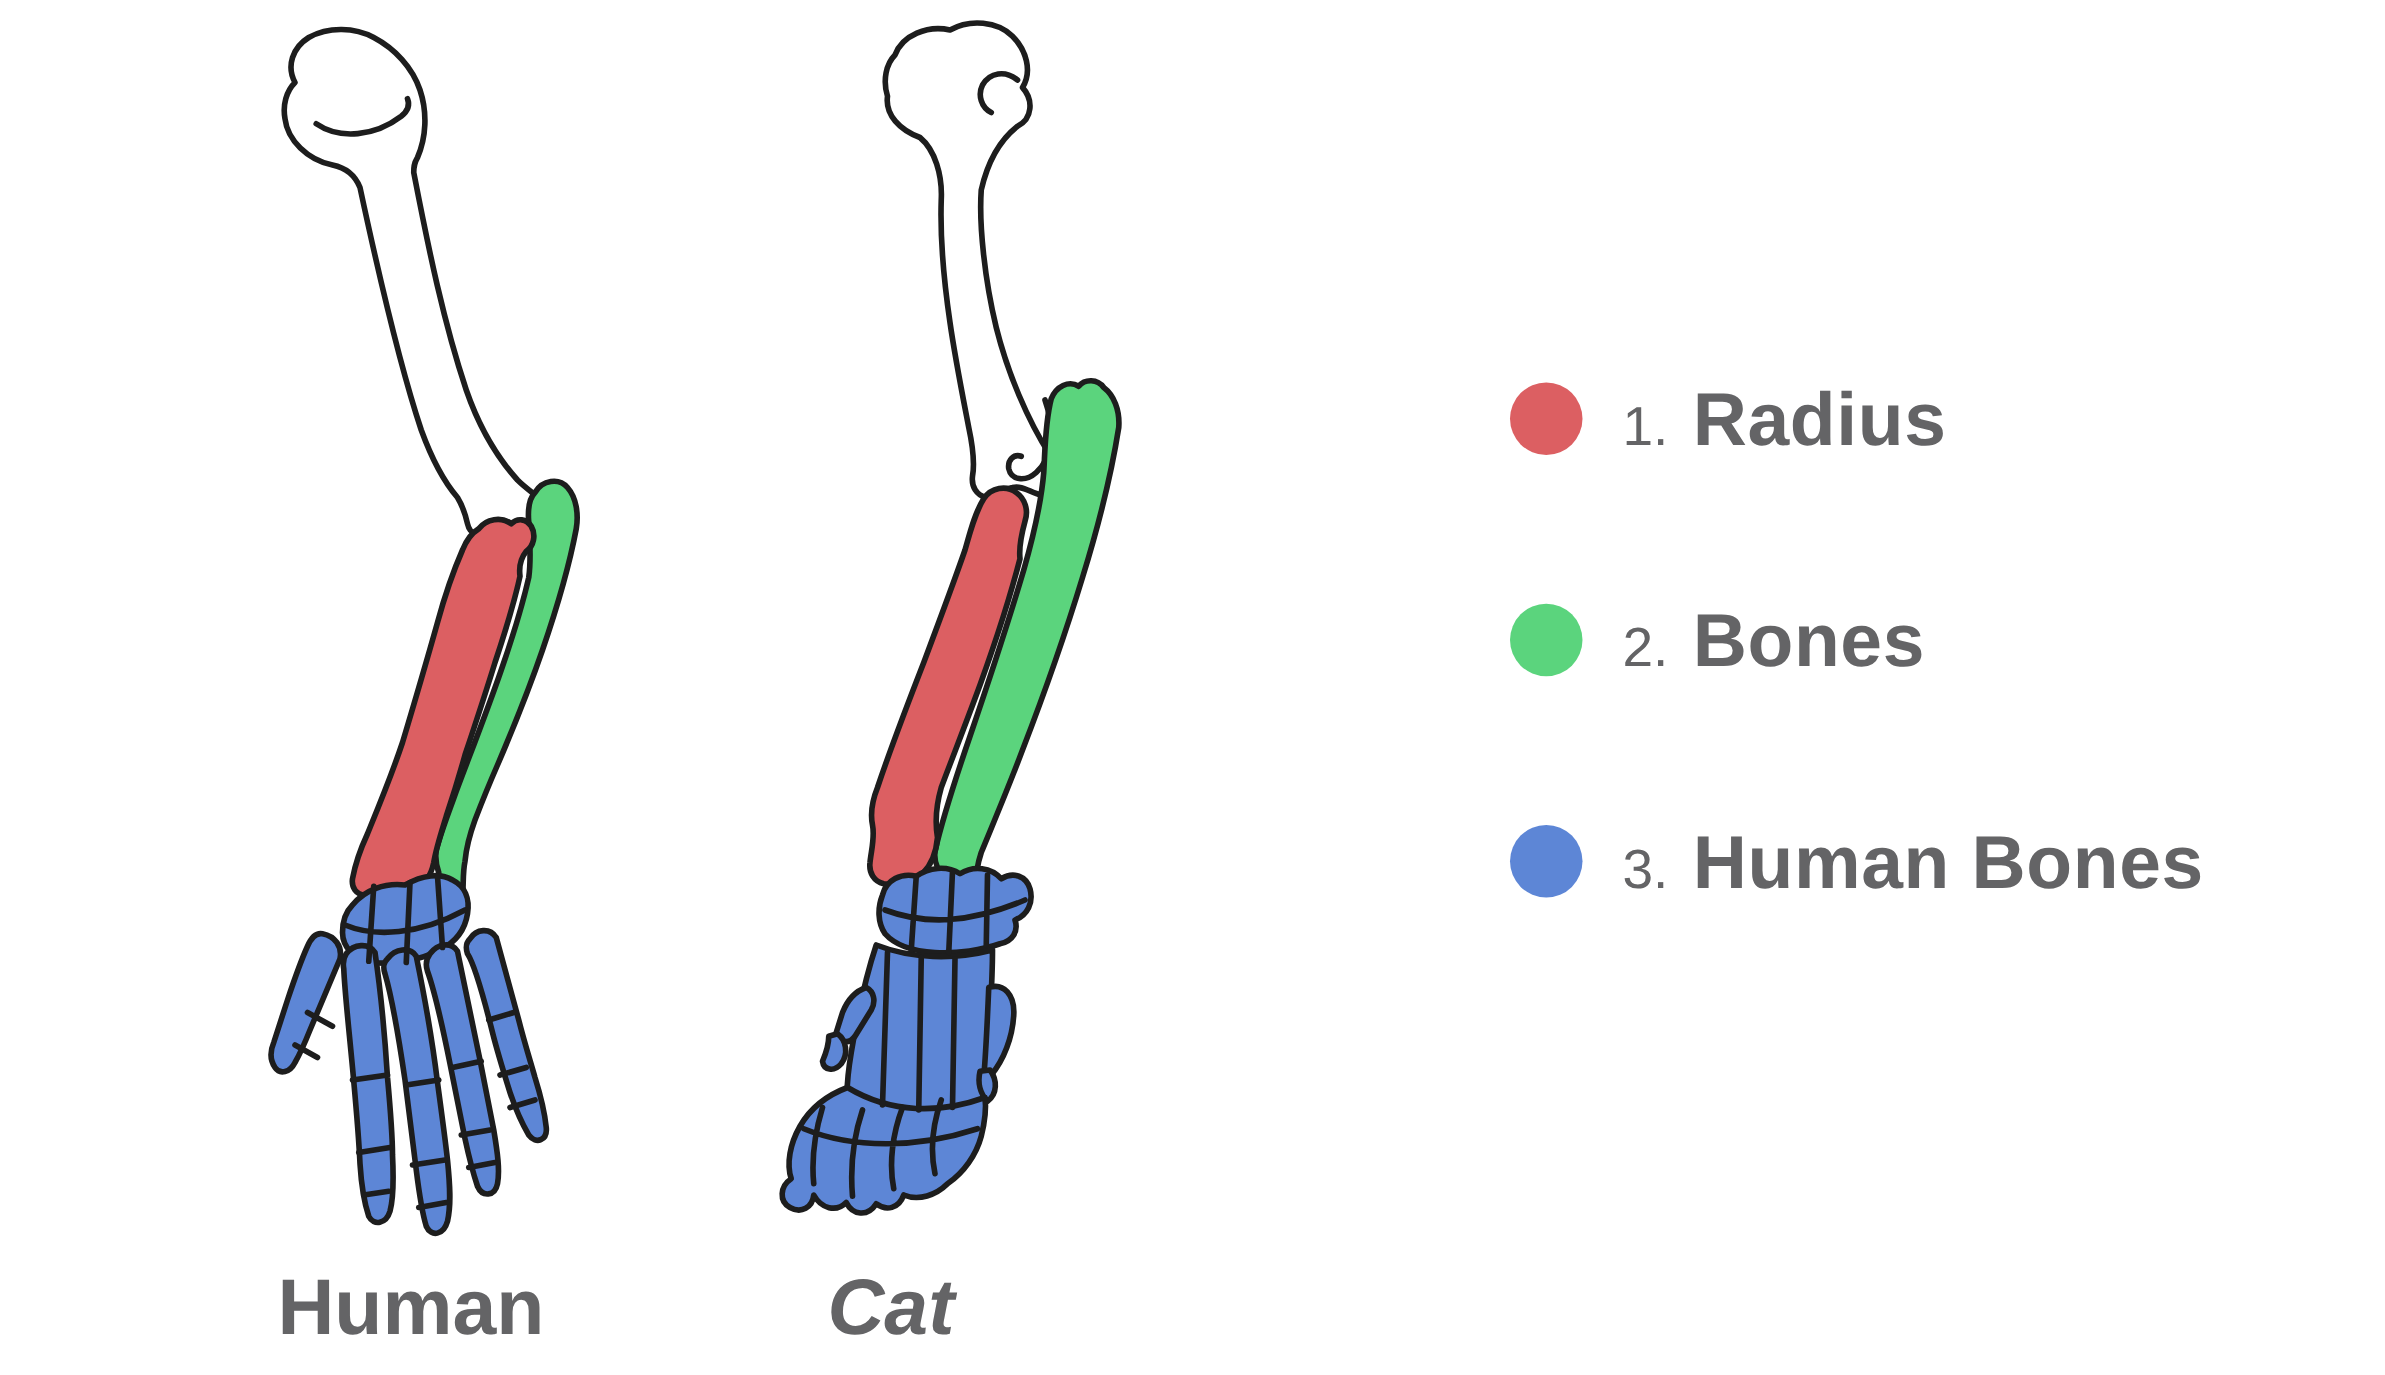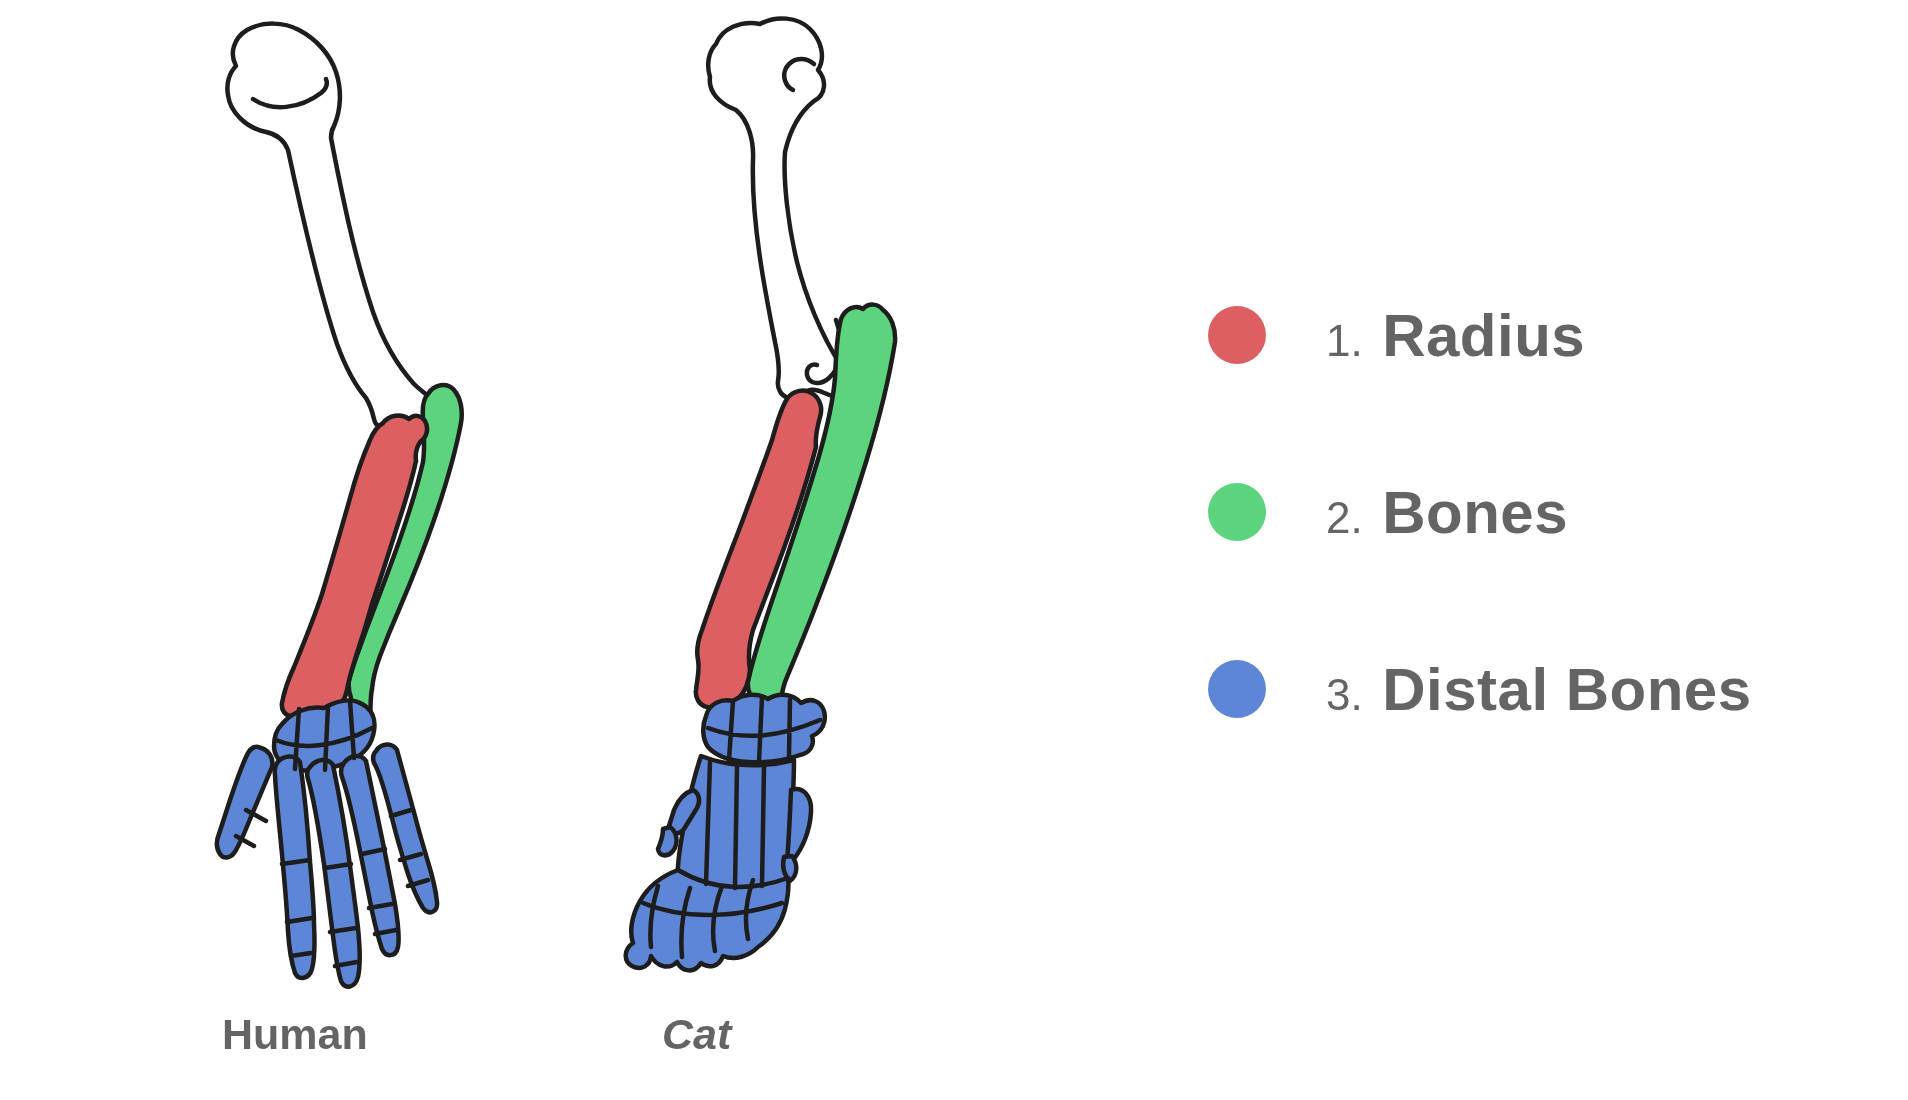--- a/index.html
+++ b/index.html
@@ -18,21 +18,21 @@
     stroke-linecap:round;
   }
   .f-white{fill:var(--bone-fill,#ffffff);}
   .f-red{fill:var(--radius,#DC5F62);}
   .f-green{fill:var(--ulna,#5BD47D);}
   .f-blue{fill:var(--distal,#5D86D6);}
   .ln{fill:none;stroke-width:4;}
   .specimen-label{
     position:absolute;
     top:1010px;
-    font-size:43px;
+    font-size:63px;
     font-weight:bold;
     color:var(--label-text,#646466);
     white-space:nowrap;
   }
   .label-human{left:222px;}
   .label-cat{left:662px;font-style:italic;}
   .legend{position:absolute;left:0;top:0;width:100%;height:100%;}
   .legend-row{
     position:absolute;
     left:1208px;
@@ -43,21 +43,21 @@
   .row-1{top:306px;}
   .row-2{top:483px;}
   .row-3{top:660px;}
   .swatch{
     width:58px;height:58px;
     border-radius:50%;
     flex:none;
     background:#ccc;
   }
   .legend-text{
-    margin-left:60px;
+    margin-left:32px;
     white-space:nowrap;
     color:var(--label-text,#646466);
   }
   .legend-num{font-size:44px;}
   .legend-name{font-size:60px;font-weight:bold;margin-left:15px;letter-spacing:.5px;}
 </style>
 </head>
 <body>
 
 <div class="stage">
@@ -326,18 +326,18 @@
       <span class="swatch" style="background-color: rgb(91, 212, 125);"></span>
       <span class="legend-text">
         <span class="legend-num">2.</span>
         <span class="legend-name">Bones</span>
       </span>
     </div>
     <div class="legend-row row-3">
       <span class="swatch" style="background-color: rgb(93, 134, 214);"></span>
       <span class="legend-text">
         <span class="legend-num">3.</span>
-        <span class="legend-name">Distal Bones</span>
+        <span class="legend-name">Human Bones</span>
       </span>
     </div>
   </div>
 
 </div>
 
 </body></html>

